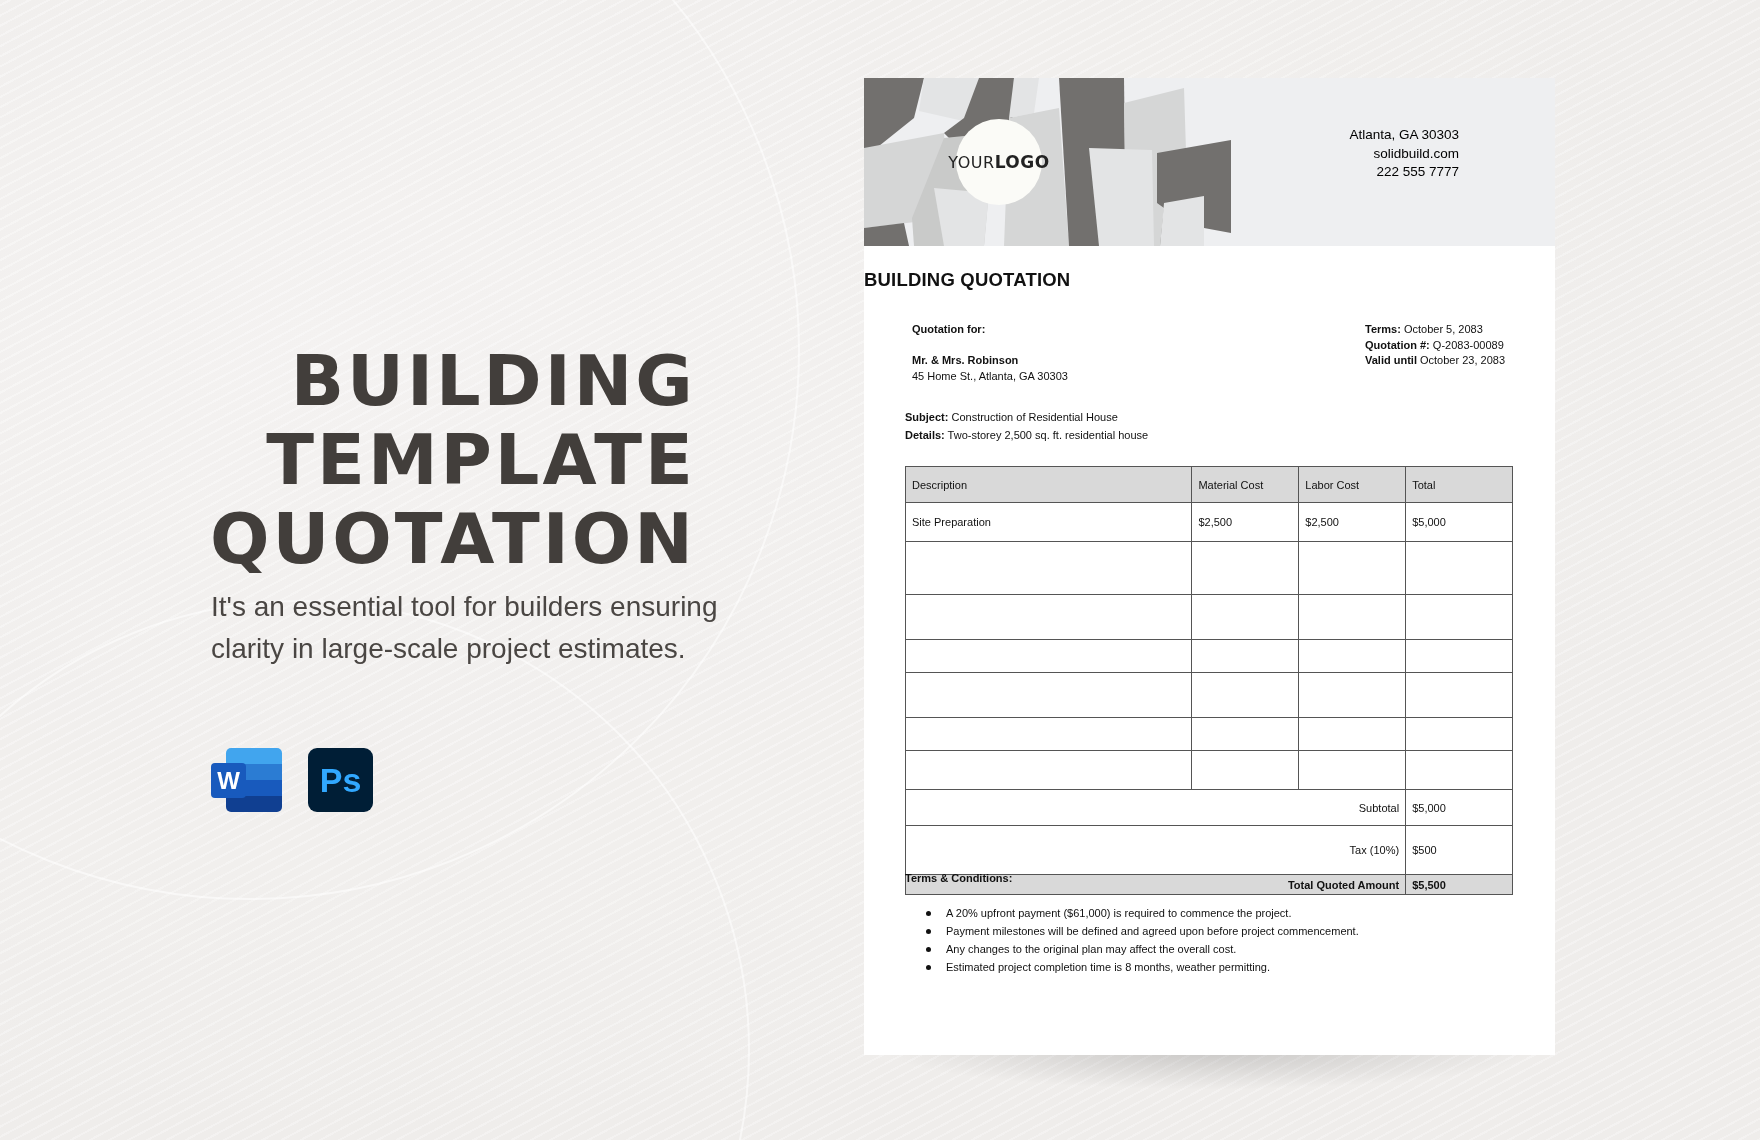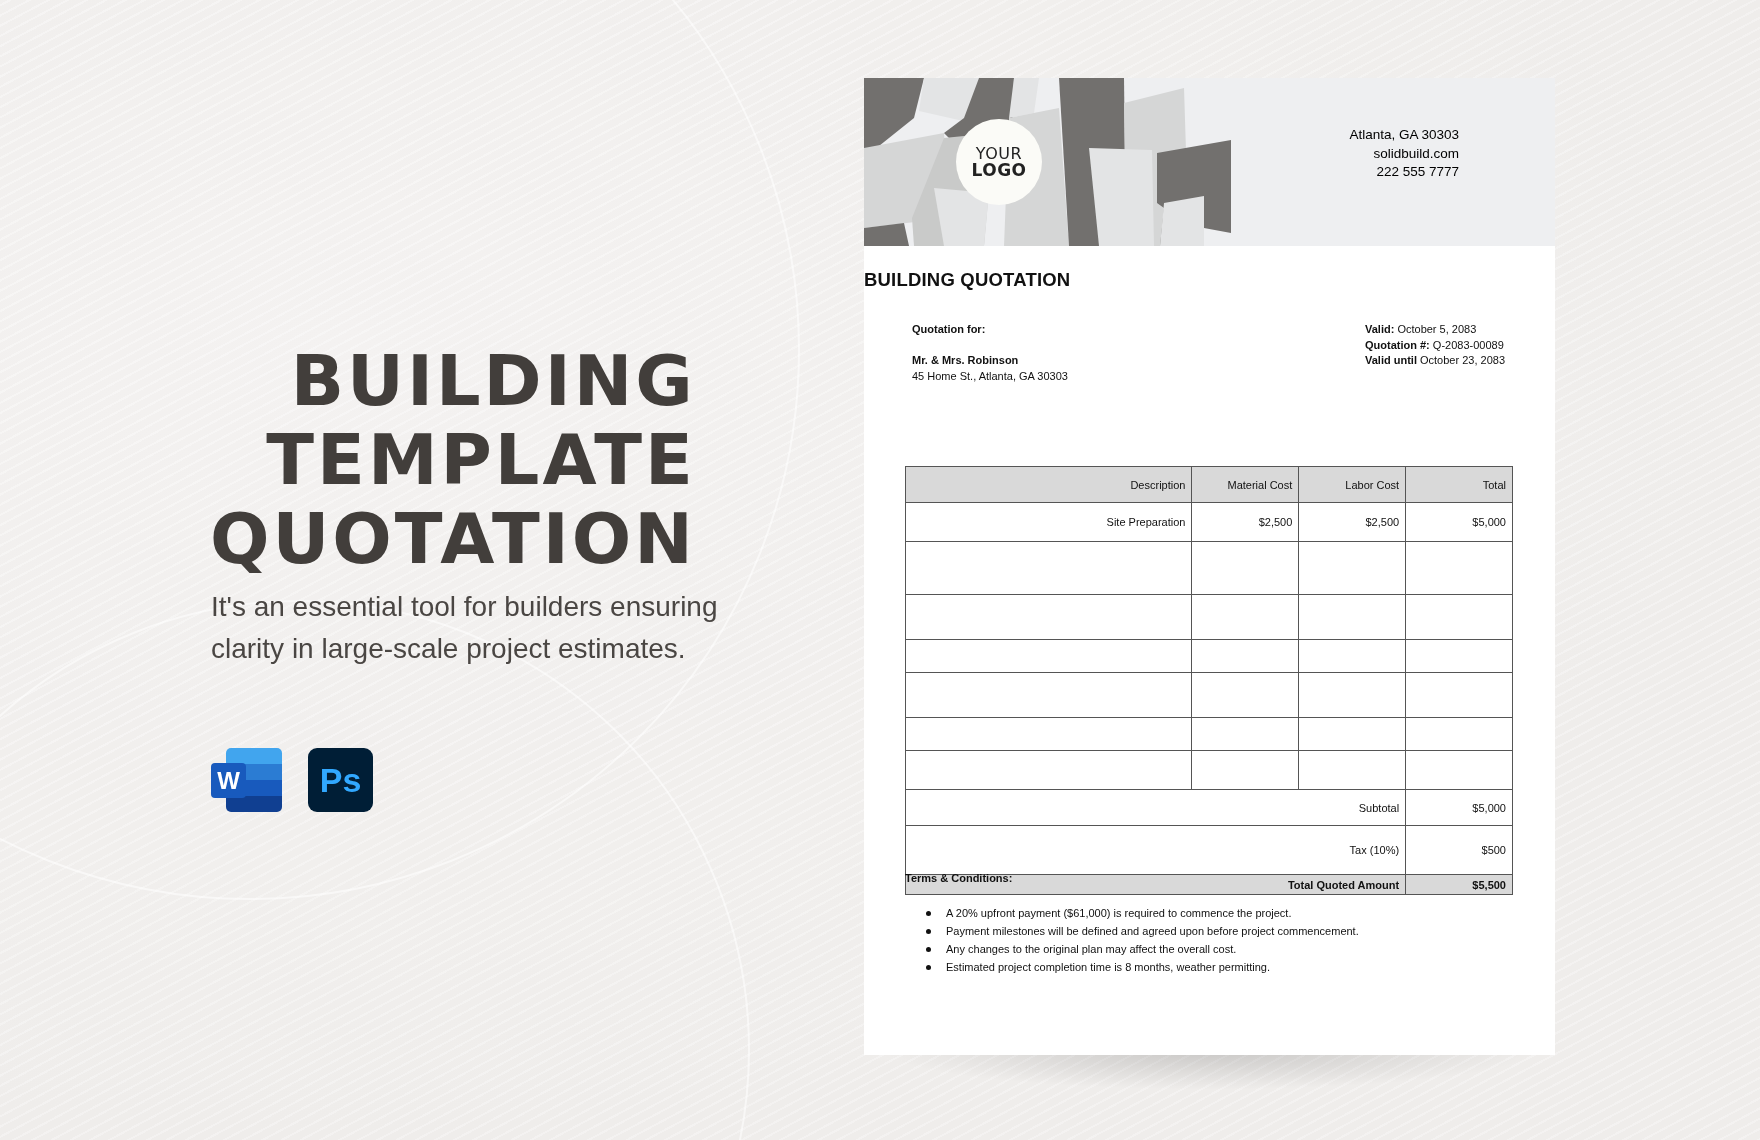--- a/index.html
+++ b/index.html
@@ -73,21 +73,21 @@
     font-family: "Liberation Sans", sans-serif;
   }
   .doc-header {
     position: absolute; left: 0; top: 0; width: 691px; height: 168px;
     background: #eeeff1; overflow: hidden;
   }
   .doc-header svg { position: absolute; left: 0; top: 0; }
   .logo-circle {
     position: absolute; left: 92px; top: 41px; width: 86px; height: 86px;
     border-radius: 50%; background: #fbfbf7;
-    display: flex; flex-direction: column; align-items: center; justify-content: center;
+    display: flex; flex-direction: row; align-items: center; justify-content: center;
     font-family: "DejaVu Sans", sans-serif; color: #222; line-height: 17px;
   }
   .logo-circle .l1 { font-size: 16px; font-weight: normal; letter-spacing: 0.5px; }
   .logo-circle .l2 { font-size: 17px; font-weight: bold; letter-spacing: 0.5px; }
   .contact {
     position: absolute; right: 96px; top: 48px; text-align: right;
     font-size: 13.5px; line-height: 18.5px; color: #000000;
   }
   .doc-title {
     position: absolute; left: 0; width: 691px; top: 191px; text-align: left;
@@ -98,21 +98,21 @@
   .quote-for { position: absolute; left: 48px; top: 244px; }
   .client { position: absolute; left: 48px; top: 275px; }
   .meta { position: absolute; left: 501px; top: 244px; }
   .subject { position: absolute; left: 41px; top: 330px; line-height: 18px; }
 
   table.items {
     position: absolute; left: 41px; top: 388px; width: 608px;
     border-collapse: collapse; font-size: 11px; color: #111;
   }
   table.items td, table.items th {
-    border: 1px solid #555; text-align: right; font-weight: normal; padding: 0 6px;
+    border: 1px solid #555; text-align: left; font-weight: normal; padding: 0 6px;
   }
   table.items th { background: #d9d9d9; height: 36px; }
   table.items .r1 td { height: 39px; }
   table.items .right { text-align: right; }
   table.items .total-row td { background: #d9d9d9; font-weight: bold; height: 20px; }
 
   .terms-title { position: absolute; left: 41px; top: 793px; }
   .terms-list { position: absolute; left: 62px; top: 826px; list-style: none; }
   .terms-list li { position: relative; padding-left: 20px; font-size: 11px; line-height: 18px; color: #111; }
   .terms-list li::before {
@@ -176,25 +176,29 @@
   <div class="doc-title">BUILDING QUOTATION</div>
 
   <div class="quote-for small bold">Quotation for:</div>
 
   <div class="client small">
     <div class="bold">Mr. &amp; Mrs. Robinson</div>
     <div>45 Home St., Atlanta, GA 30303</div>
   </div>
 
   <div class="meta small">
-    <div><span class="bold">Valid:</span><span> October 5, 2083</span></div>
+    <div><span class="bold">Terms:</span><span> October 5, 2083</span></div>
     <div><span class="bold">Quotation #:</span><span> Q-2083-00089</span></div>
     <div><span class="bold">Valid until</span><span> October 23, 2083</span></div>
   </div>
 
+  <div class="subject small">
+    <div><span class="bold">Subject:</span><span> Construction of Residential House</span></div>
+    <div><span class="bold">Details:</span><span> Two-storey 2,500 sq. ft. residential house</span></div>
+  </div>
 
   <table class="items">
     <colgroup>
       <col style="width:287px">
         <col style="width:107px">
         <col style="width:107px">
         <col style="width:107px">
     </colgroup>
     <thead>
       <tr>

